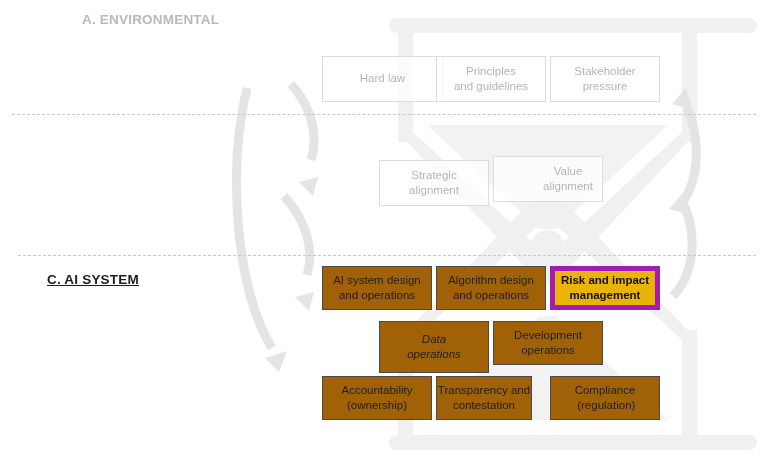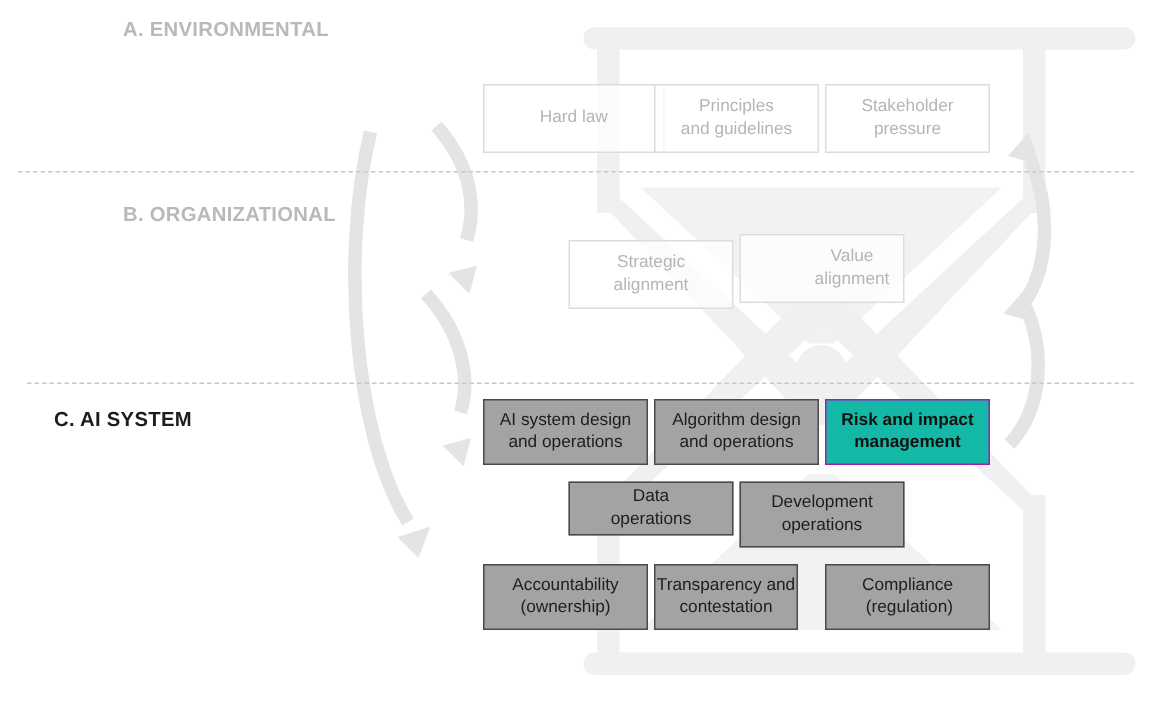--- a/index.html
+++ b/index.html
@@ -44,37 +44,37 @@
 
   
   .node {
     position: absolute;
     box-sizing: border-box;
     display: flex;
     align-items: center;
     justify-content: center;
     text-align: center;
     line-height: 1.32;
-    background: #a3a3a3;
+    background: #a16207;
     white-space: pre-line;
   }
   .node.faint {
     border: 1px solid #dcdcdc;
     color: #b5b5b5;
     font-size: 11.5px;
     background: rgba(255,255,255,0.72);
   }
   .node.solid {
     border: 1px solid #4a4a4a;
     color: #1d1d1d;
     font-size: 11.5px;
   }
   .node.highlight {
-    border: 1px solid #a21caf;
-    background: #14b8a6;
+    border: 5px solid #a21caf;
+    background: #eab308;
     color: #111111;
     font-size: 11.5px;
     font-weight: 700;
   }
 </style>
 </head>
 <body>
 
 <div id="canvas">
 
@@ -130,42 +130,41 @@
 
       <polygon points="686,88 693,110 672,104"></polygon>
       <polygon points="683,193 690,215 669,209"></polygon>
     </g>
   </svg>
 
   <div class="divider" style="left:12px; top:114px; width:744px;"></div>
   <div class="divider" style="left:18px; top:255px; width:738px;"></div>
 
   <div class="tier-label muted" style="left:82px; top:12px;">A. ENVIRONMENTAL</div>
-  <div class="tier-label muted" style="left:82px; top:135px;">B. ORGANIZATIONAL</div>
-  <div class="tier-label active" style="left:36px; top:272px;">C. AI SYSTEM</div>
+  <div class="tier-label active" style="left:47px; top:272px;text-decoration:underline;">C. AI SYSTEM</div>
 
   <div class="node faint" style="left:322px; top:56px; width:121px; height:46px;">Hard law</div>
   <div class="node faint" style="left:436px; top:56px; width:110px; height:46px;">Principles
 and guidelines</div>
   <div class="node faint" style="left:550px; top:56px; width:110px; height:46px;">Stakeholder
 pressure</div>
 
   <div class="node faint" style="left:379px; top:160px; width:110px; height:46px;">Strategic
 alignment</div>
   <div class="node faint" style="left:493px; top:156px; width:110px; height:46px;padding-left:40px;">Value
 alignment</div>
 
   <div class="node solid" style="left:322px; top:266px; width:110px; height:44px;">AI system design
 and operations</div>
   <div class="node solid" style="left:436px; top:266px; width:110px; height:44px;">Algorithm design
 and operations</div>
   <div class="node highlight" style="left:550px; top:266px; width:110px; height:44px;">Risk and impact
 management</div>
 
-  <div class="node solid" style="left:379px; top:321px; width:110px; height:36px;">Data
+  <div class="node solid" style="left:379px; top:321px; width:110px; height:52px;font-style:italic;">Data
 operations</div>
   <div class="node solid" style="left:493px; top:321px; width:110px; height:44px;">Development
 operations</div>
 
   <div class="node solid" style="left:322px; top:376px; width:110px; height:44px;">Accountability
 (ownership)</div>
   <div class="node solid" style="left:436px; top:376px; width:96px; height:44px;">Transparency and
 contestation</div>
   <div class="node solid" style="left:550px; top:376px; width:110px; height:44px;text-align:right;">Compliance
 (regulation)</div>

